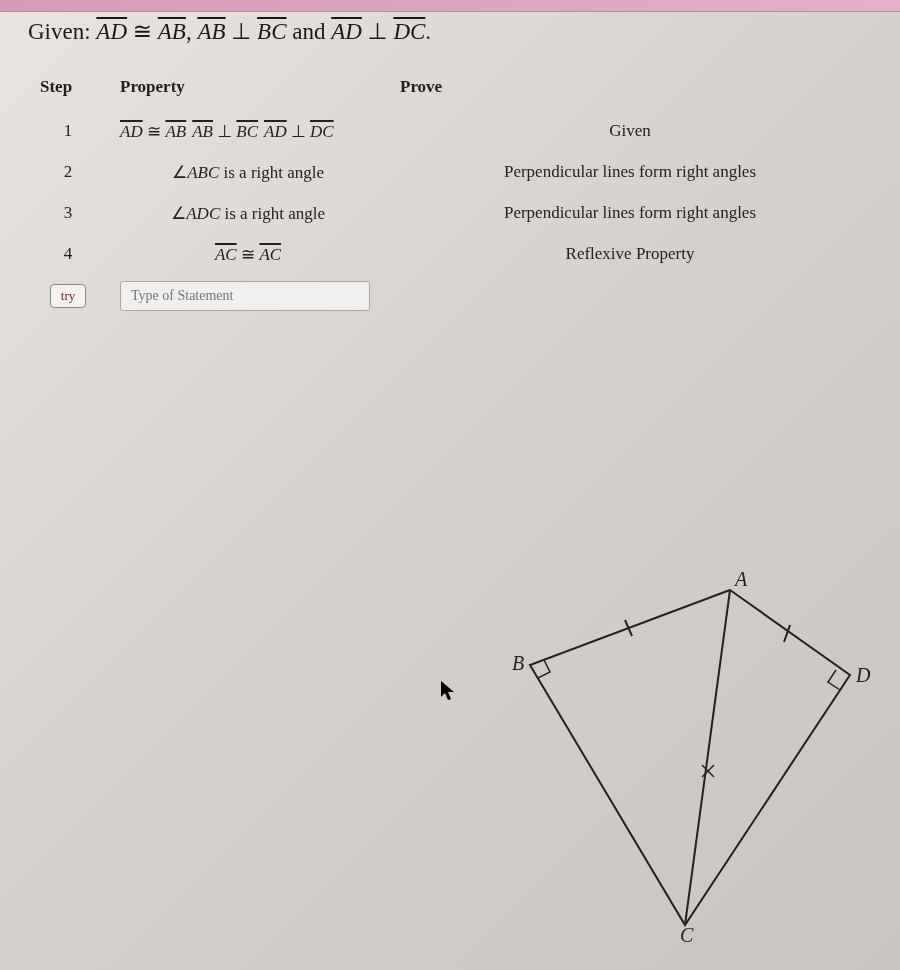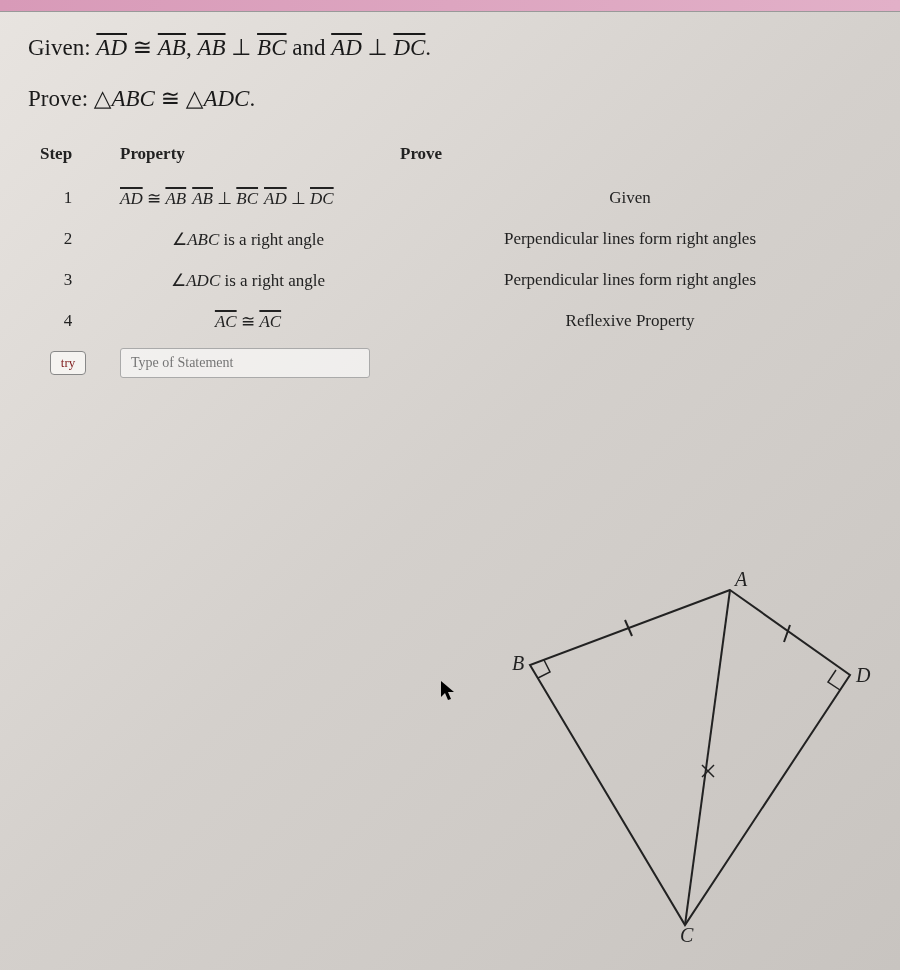--- a/index.html
+++ b/index.html
@@ -10,21 +10,21 @@
       height: 970px;
       overflow: hidden;
       position: relative;
     }
     .top-border {
       height: 12px;
       background: linear-gradient(to right, #d89ab8, #e2b0c8);
       border-bottom: 1px solid #999;
     }
     .content {
-      padding: 18px 28px;
+      padding: 2px 28px;
       color: #1a1a1a;
     }
     .given-prove {
       font-size: 23px;
       margin-bottom: 18px;
       line-height: 1.6;
     }
     .given-prove .line {
       margin-bottom: 14px;
     }
@@ -105,26 +105,20 @@
       ≅
       <span class="overline">AB</span>,
       <span class="overline">AB</span>
       ⊥
       <span class="overline">BC</span>
       <span>and</span>
       <span class="overline">AD</span>
       ⊥
       <span class="overline">DC</span>.
     </div>
-    <div class="line">
-      <span>Prove:</span>
-      △<span class="math">ABC</span>
-      ≅
-      △<span class="math">ADC</span>.
-    </div>
   </div>
 
   <table class="proof-table">
     <thead>
       <tr>
         <th class="step-col">Step</th>
         <th class="stmt-col">Property</th>
         <th class="reason-col">Prove</th>
       </tr>
     </thead>

